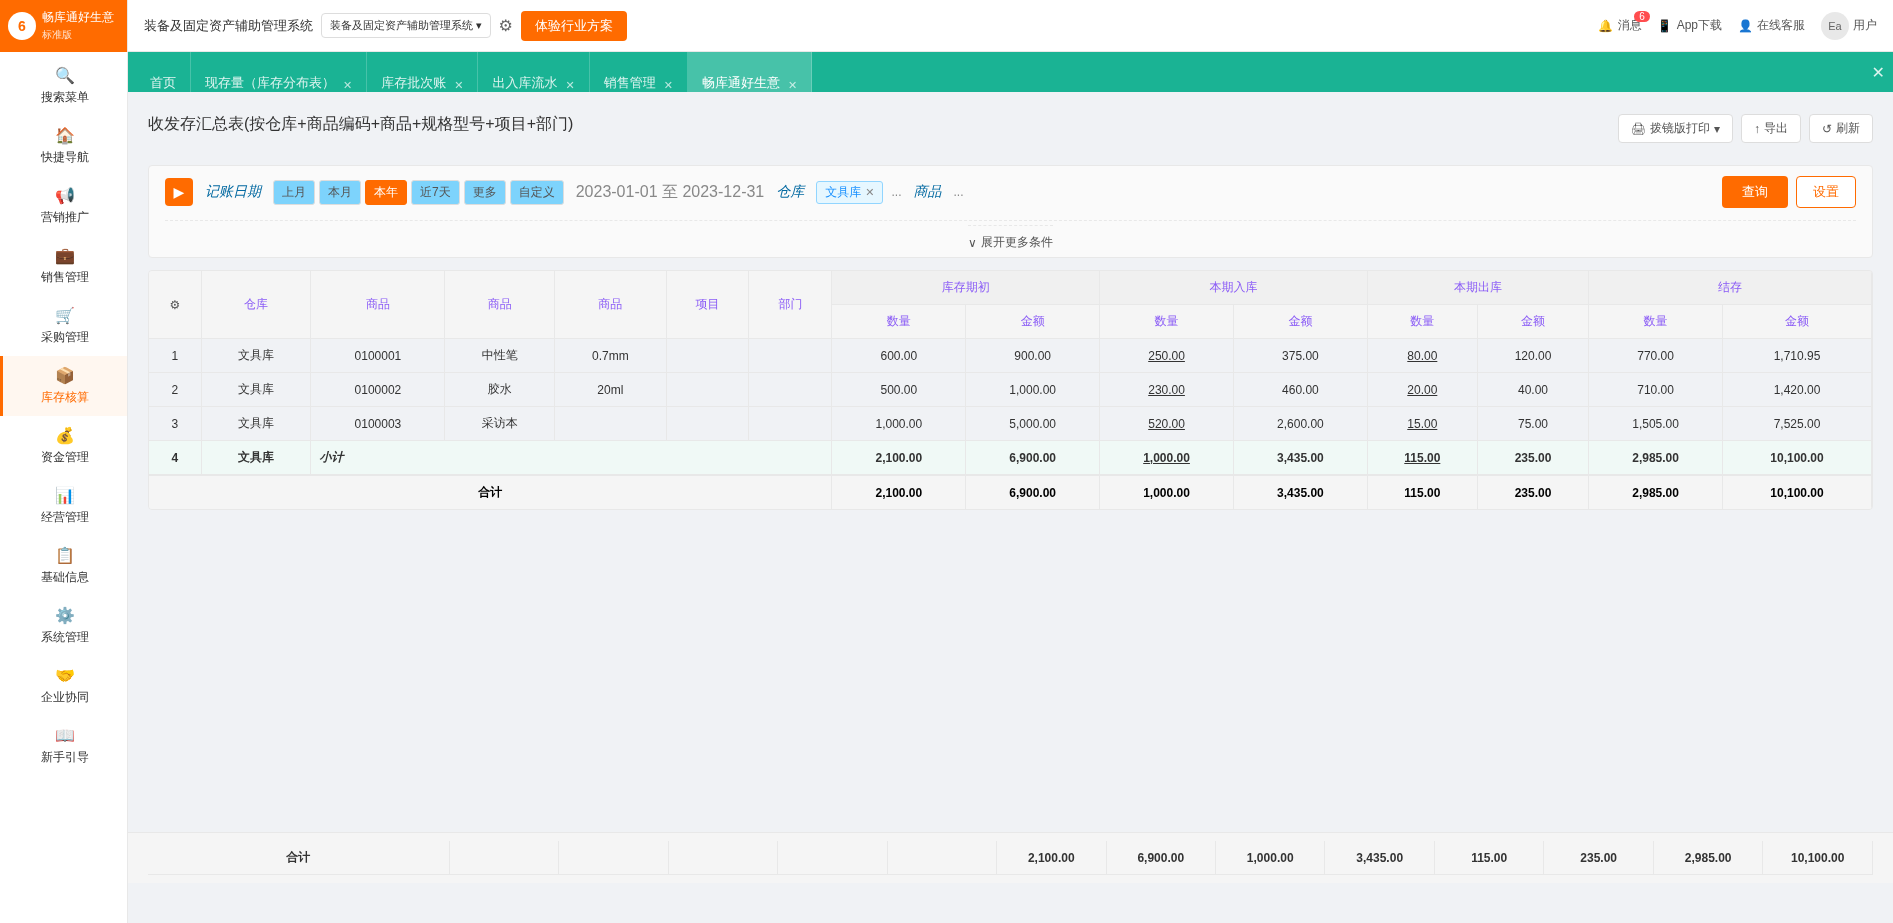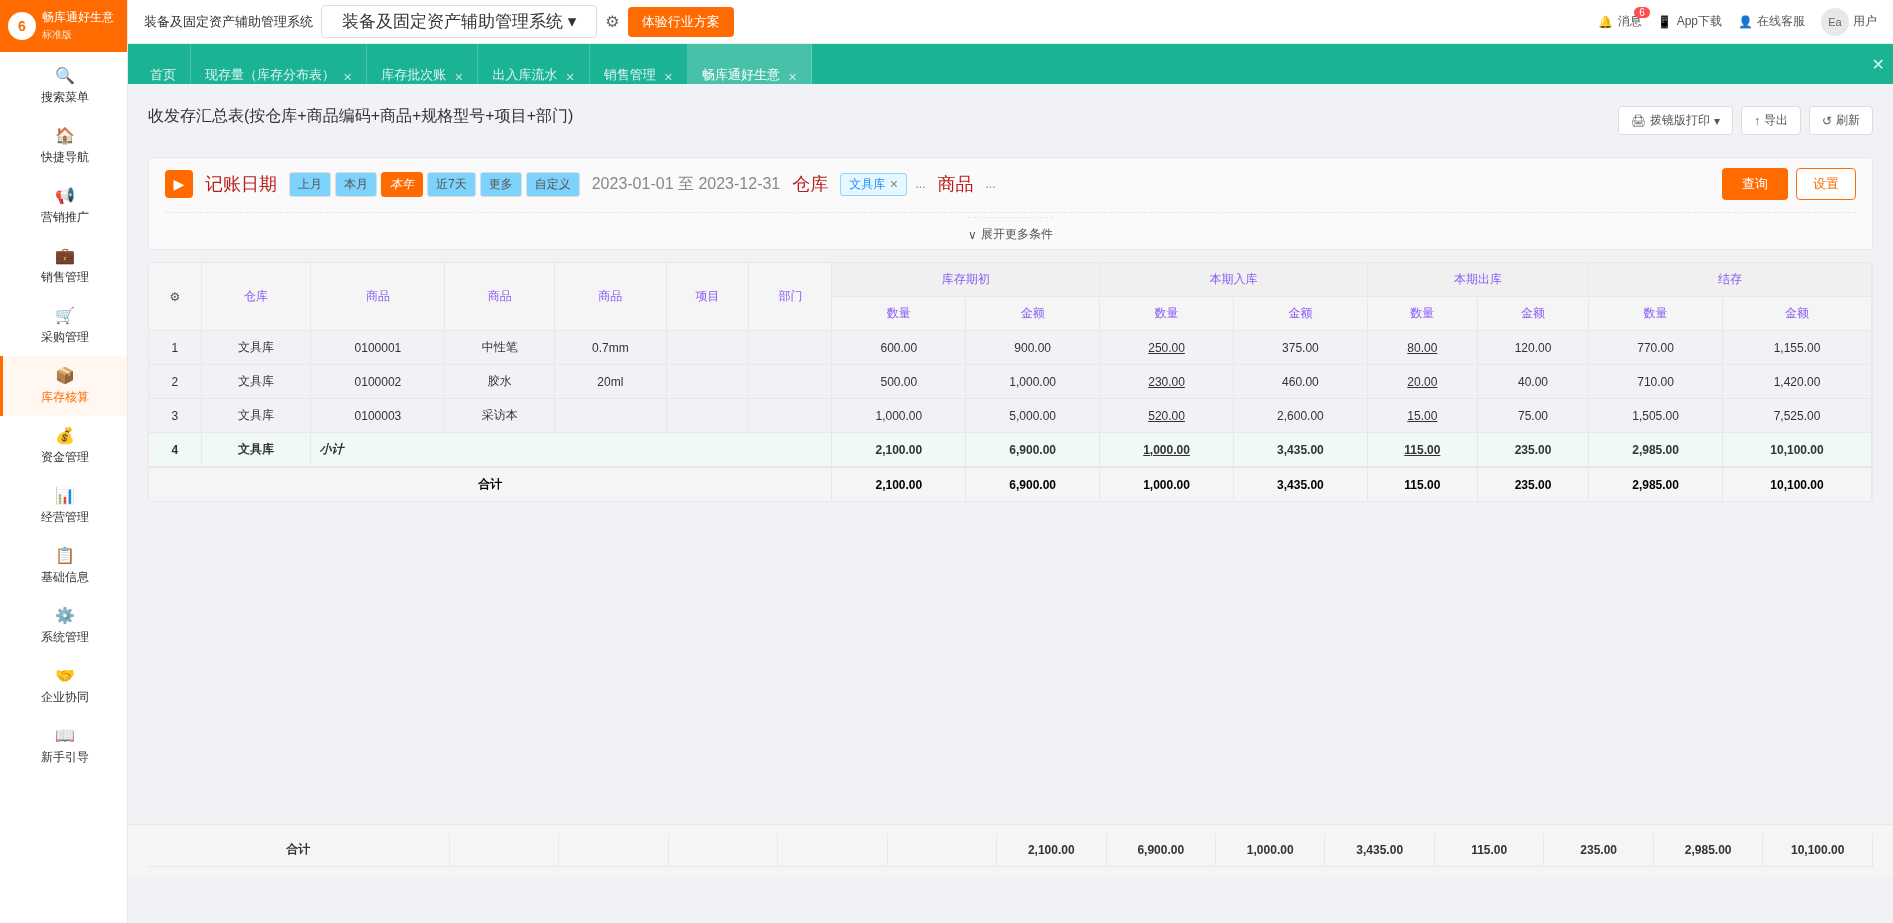--- a/index.html
+++ b/index.html
@@ -13,48 +13,48 @@
     .sidebar-edition { color: rgba(255,255,255,0.8); font-size: 10px; margin-top: 2px; }
     .sidebar-nav { flex: 1; overflow-y: auto; padding: 4px 0; }
     .sidebar-item { display: flex; flex-direction: column; align-items: center; padding: 10px 6px; cursor: pointer; color: #333; font-size: 12px; gap: 4px; border-left: 3px solid transparent; }
     .sidebar-item.active { background: #fff7f0; color: #ff6b00; border-left-color: #ff6b00; }
     .sidebar-item .icon { font-size: 16px; }
 
     
     .main { flex: 1; display: flex; flex-direction: column; overflow: hidden; }
 
     
-    .topbar { height: 44px; background: #fff; display: flex; align-items: center; padding: 0 16px; border-bottom: 1px solid #e8e8e8; gap: 12px; }
+    .topbar { height: 52px; background: #fff; display: flex; align-items: center; padding: 0 16px; border-bottom: 1px solid #e8e8e8; gap: 12px; }
     .topbar-left { display: flex; align-items: center; gap: 8px; flex: 1; }
     .system-title { font-size: 13px; color: #333; }
-    .topbar-select { border: 1px solid #ddd; border-radius: 4px; padding: 4px 20px; font-size: 17px; color: #333; background: #fff; cursor: pointer; }
+    .topbar-select { border: 1px solid #ddd; border-radius: 4px; padding: 4px 8px; font-size: 11px; color: #333; background: #fff; cursor: pointer; }
     .topbar-gear { color: #666; cursor: pointer; font-size: 16px; }
     .trial-btn { background: #ff6b00; color: #fff; border: none; border-radius: 4px; padding: 6px 14px; font-size: 13px; cursor: pointer; }
     .topbar-right { display: flex; align-items: center; gap: 16px; }
     .topbar-icon-item { display: flex; align-items: center; gap: 4px; color: #555; font-size: 12px; cursor: pointer; position: relative; }
     .badge { background: #ff4d4f; color: #fff; border-radius: 10px; padding: 0 5px; font-size: 10px; position: absolute; top: -6px; right: -8px; }
     .user-avatar { width: 28px; height: 28px; background: #e8e8e8; border-radius: 50%; display: flex; align-items: center; justify-content: center; font-size: 11px; color: #666; }
 
     
     .tabbar { background: #1ab394; display: flex; align-items: center; padding: 0 8px; height: 40px; flex-shrink: 0; }
     .tab { display: flex; align-items: flex-end; gap: 6px; padding: 0 14px; height: 100%; color: rgba(255,255,255,0.85); font-size: 13px; cursor: pointer; border-right: 1px solid rgba(255,255,255,0.2); white-space: nowrap; }
     .tab.active { background: rgba(255,255,255,0.2); color: #fff; font-weight: 500; }
     .tab-close { font-size: 11px; color: rgba(255,255,255,0.7); cursor: pointer; margin-left: 2px; }
     .tabbar-close-all { margin-left: auto; color: rgba(255,255,255,0.85); cursor: pointer; font-size: 16px; }
 
     
     .page-title { font-size: 16px; color: #333; font-weight: 500; margin-bottom: 16px; display: flex; align-items: center; justify-content: space-between; }
     .btn-print { border: 1px solid #ddd; background: #fff; color: #555; padding: 5px 12px; border-radius: 4px; font-size: 12px; cursor: pointer; display: flex; align-items: center; gap: 4px; }
     .btn-export { border: 1px solid #ddd; background: #fff; color: #555; padding: 5px 12px; border-radius: 4px; font-size: 12px; cursor: pointer; display: flex; align-items: center; gap: 4px; }
     .btn-refresh { border: 1px solid #ddd; background: #fff; color: #555; padding: 5px 12px; border-radius: 4px; font-size: 12px; cursor: pointer; display: flex; align-items: center; gap: 4px; }
     .filter-toggle { width: 28px; height: 28px; background: #ff6b00; color: #fff; border: none; border-radius: 4px; cursor: pointer; display: flex; align-items: center; justify-content: center; font-size: 14px; flex-shrink: 0; }
-    .filter-label { color: #b91c1c; font-size: 18px; white-space: nowrap; }
+    .filter-label { color: #0369a1; font-size: 14px; white-space: nowrap; font-style: italic; }
     .date-btns { display: flex; gap: 4px; align-items: center; }
     .date-btn { border: 1px solid #ddd; background: #7dd3fc; color: #555; padding: 3px 8px; border-radius: 3px; font-size: 12px; cursor: pointer; }
-    .date-btn.active { background: #ff6b00; color: #fff; border-color: #ff6b00; font-style: italic; }
+    .date-btn.active { background: #ff6b00; color: #fff; border-color: #ff6b00; }
     .date-range { font-size: 16px; color: #888; }
     .filter-group { display: flex; align-items: center; gap: 8px; }
     .filter-tag { display: flex; align-items: center; gap: 4px; background: #e6f7ff; border: 1px solid #91d5ff; border-radius: 3px; padding: 2px 8px; font-size: 12px; color: #1890ff; }
     .filter-tag-close { cursor: pointer; color: #888; font-size: 11px; }
     .filter-more { color: #888; font-size: 12px; cursor: pointer; }
     .expand-more { display: flex; align-items: center; gap: 4px; color: #555; font-size: 12px; cursor: pointer; border-top: 1px dashed #e8e8e8; padding-top: 8px; justify-content: center; }
     .query-btn { background: #ff6b00; color: #fff; border: none; border-radius: 4px; padding: 6px 20px; font-size: 13px; cursor: pointer; }
     .setting-btn { border: 1px solid #ff6b00; background: #fff; color: #ff6b00; border-radius: 4px; padding: 6px 16px; font-size: 13px; cursor: pointer; }
 
     
@@ -305,21 +305,21 @@
     <td>0.7mm</td>
     <td></td>
     <td></td>
     <td>600.00</td>
     <td>900.00</td>
     <td><span class="underline">250.00</span></td>
     <td>375.00</td>
     <td><span class="underline">80.00</span></td>
     <td>120.00</td>
     <td>770.00</td>
-    <td>1,155.00</td>
+    <td>1,710.95</td>
   </tr>
               <tr>
     <td>2</td>
     <td>文具库</td>
     <td>0100002</td>
     <td>胶水</td>
     <td>20ml</td>
     <td></td>
     <td></td>
     <td>500.00</td>

